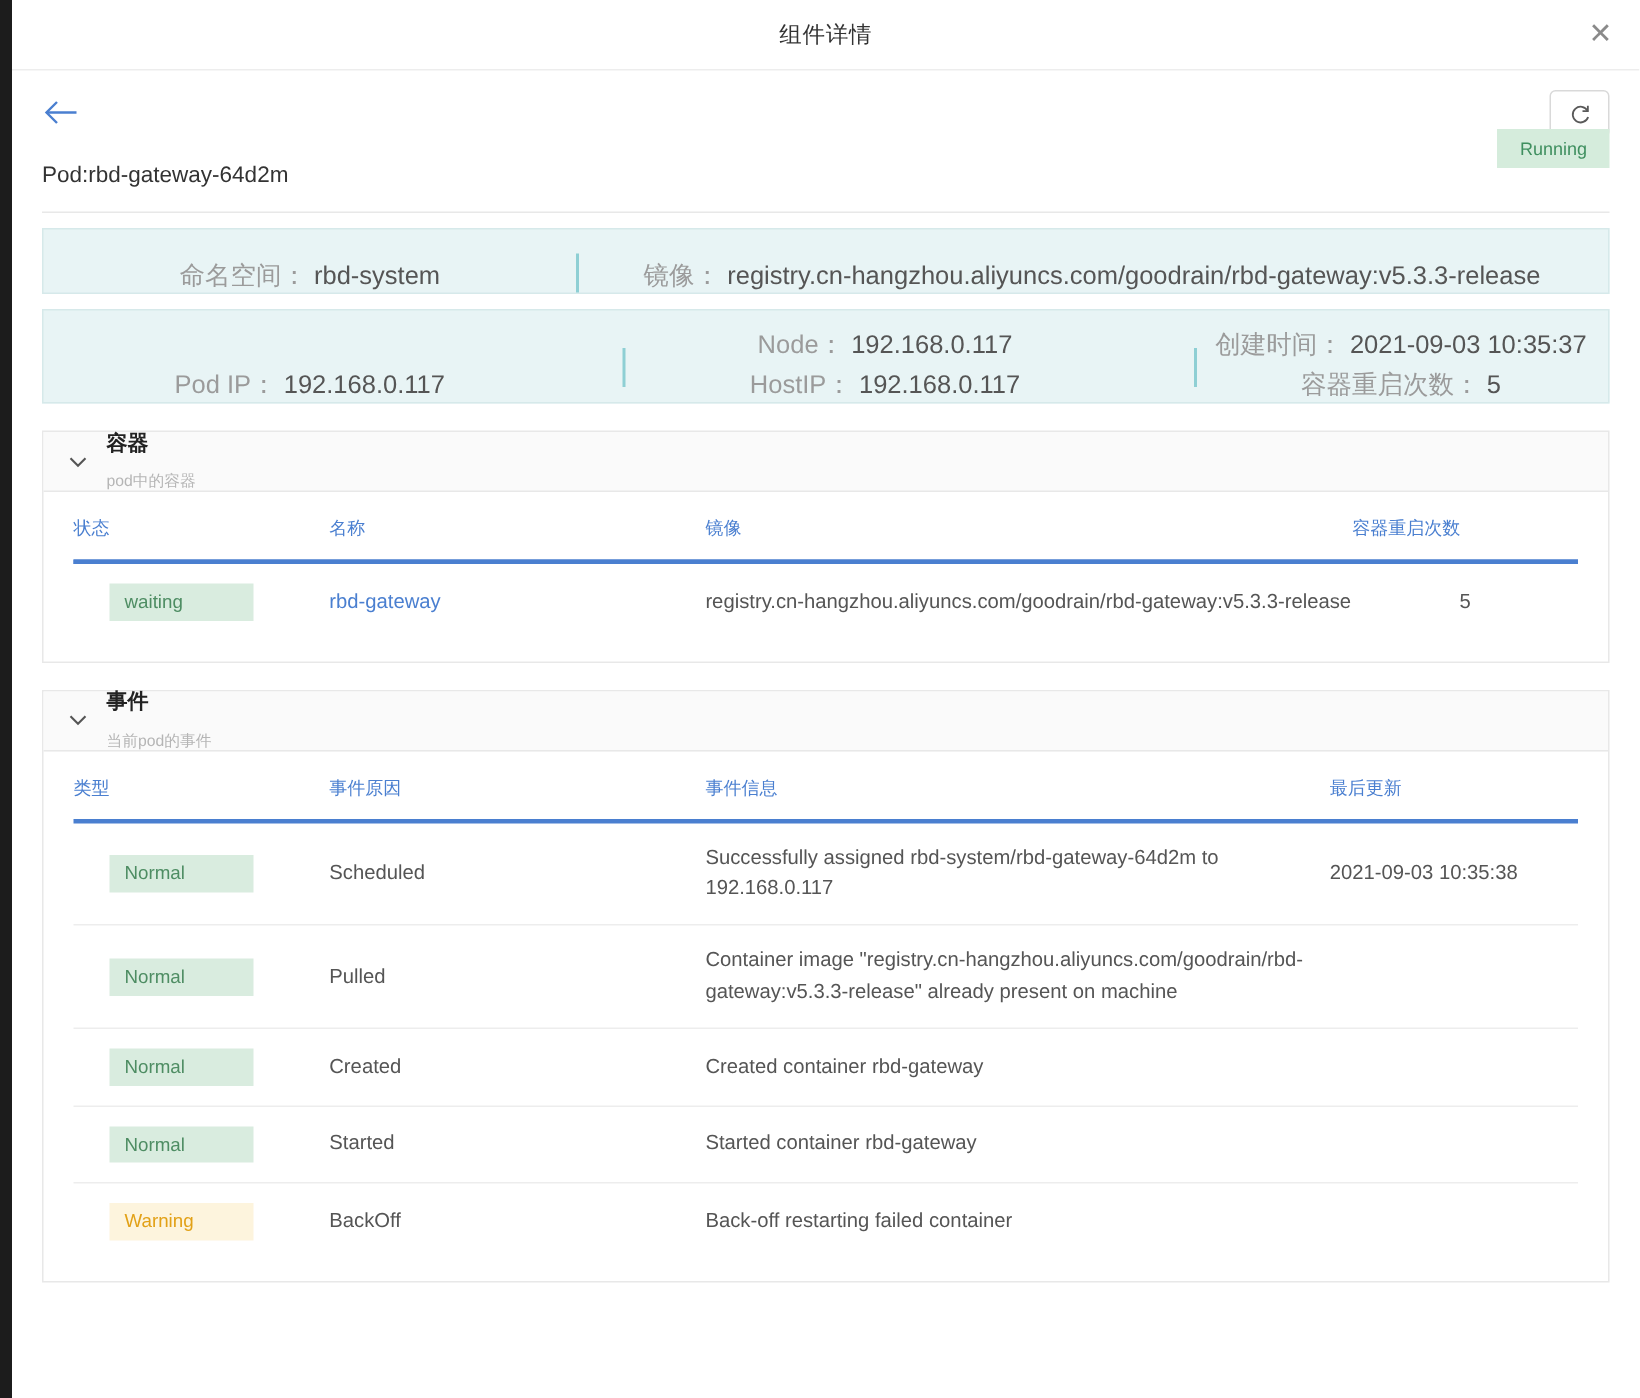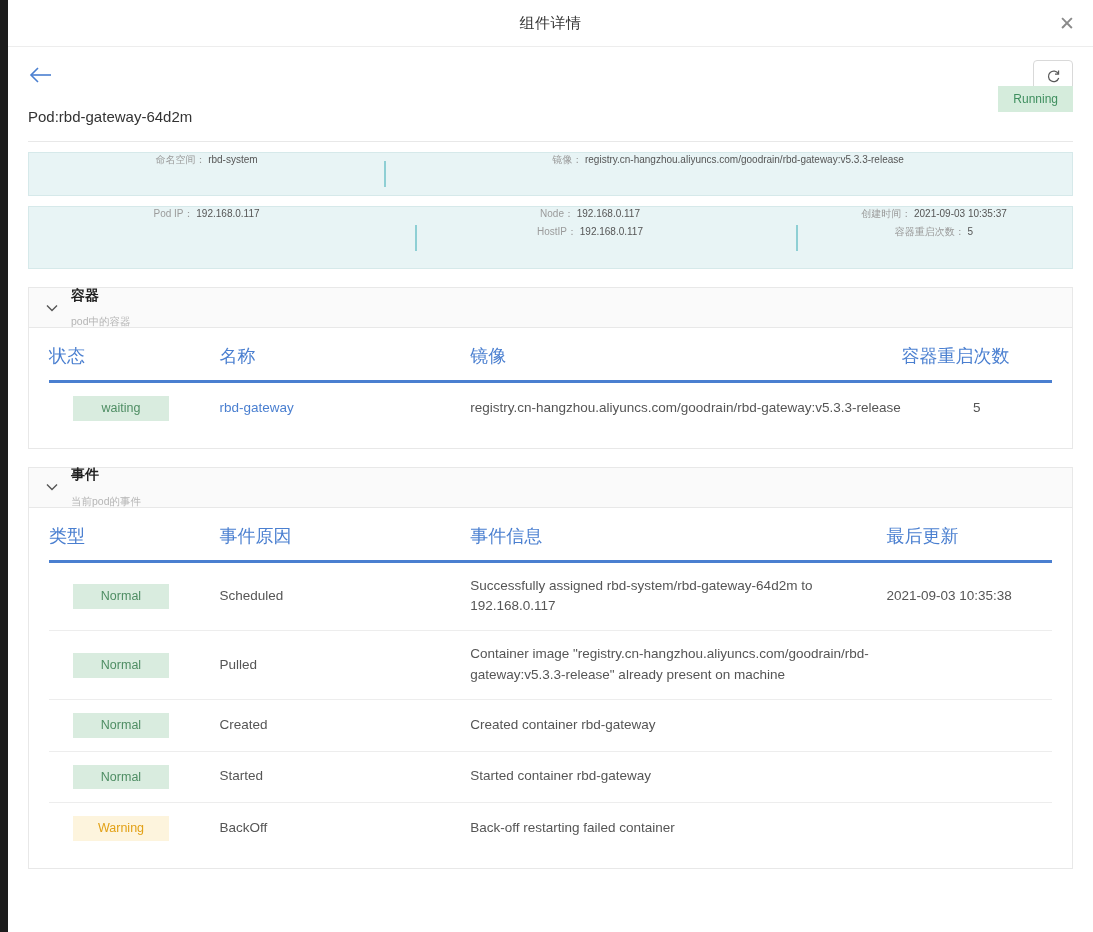--- a/index.html
+++ b/index.html
@@ -139,24 +139,25 @@
     margin-top: 10px;
   }
   .info-card.card-1 { height: 44px; }
   .info-card.card-2 { height: 63px; gap: 31px; }
 
   .info-cell {
     flex: 1;
     display: flex;
     flex-direction: column;
     align-items: center;
-    justify-content: flex-start;
+    justify-content: flex-end;
     gap: 4px;
-    font-size: 10px;
+    font-size: 17px;
     position: relative;
+    margin-top: 15px;
   }
   .info-cell + .info-cell::before {
     content: "";
     position: absolute;
     left: 0;
     top: 50%;
     transform: translateY(-50%);
     width: 2px;
     height: 26px;
     background: #8ecfd4;
@@ -201,21 +202,21 @@
   .section-body { padding: 0 20px 14px 20px; }
 
   
   table.dtable {
     width: 100%;
     border-collapse: collapse;
     table-layout: fixed;
   }
   table.dtable thead th {
     color: #4a7fd0;
-    font-size: 18px;
+    font-size: 12px;
     font-weight: normal;
     text-align: left;
     padding: 16px 0 12px 0;
     border-bottom: 3px solid #4a7fd0;
     vertical-align: bottom;
   }
   table.dtable tbody td {
     font-size: 13.5px;
     color: #555;
     padding: 13px 0;
@@ -235,21 +236,20 @@
   .ev-c0 { width: 170px; }
   .ev-c1 { width: 250px; }
   .ev-c2 { width: 415px; }
   .ev-c3 { width: 165px; }
 
   td.cell-center { text-align: center; }
 
   .badge {
     display: inline-block;
     min-width: 96px;
-    text-align: center;
     font-size: 12.5px;
     padding: 6px 10px;
     line-height: 1;
     margin-left: 24px;
   }
   .badge.green  { background: #d9ecdf; color: #4e8d63; }
   .badge.orange { background: #fdf4dd; color: #e2a117; }
 
   .link { color: #4a7fd0; cursor: pointer; }
 

